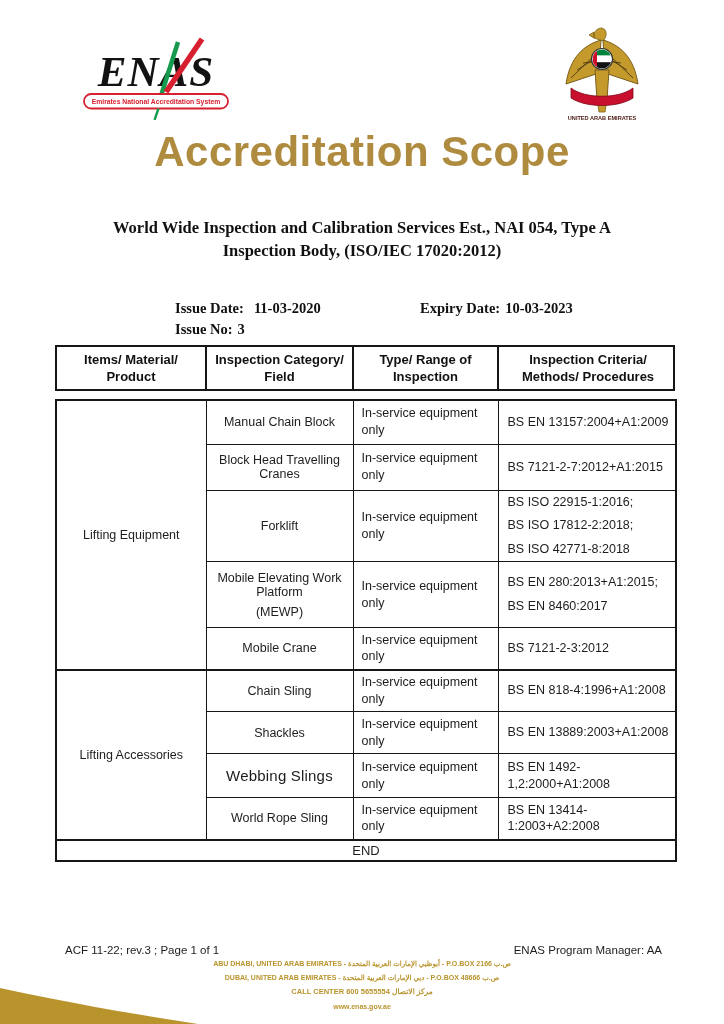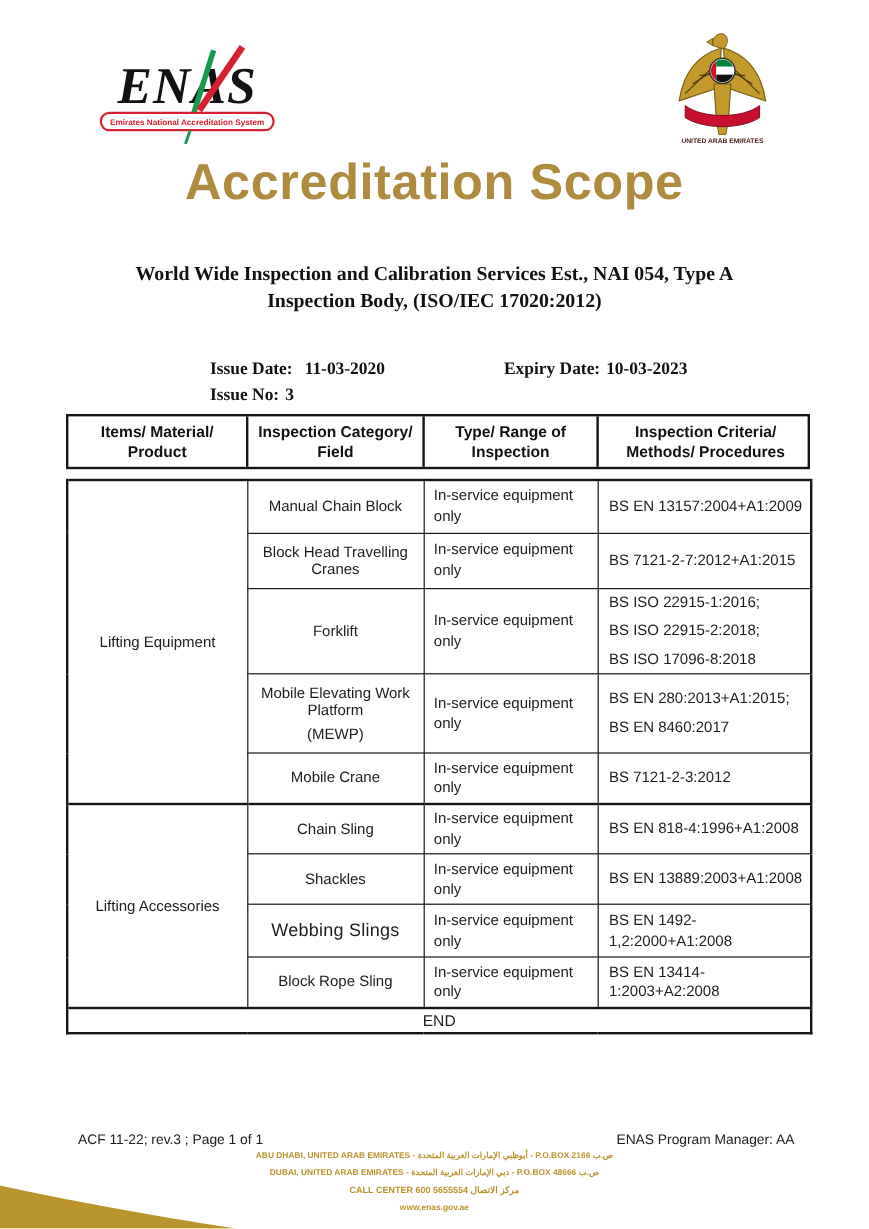--- a/index.html
+++ b/index.html
@@ -210,22 +210,22 @@
         <td class="type">In-service equipment only</td>
         <td class="crit">
             <div class="crit-line">BS 7121-2-7:2012+A1:2015</div>
           </td>
       </tr>
       <tr style="height:64px">
         <td class="item">Forklift</td>
         <td class="type">In-service equipment only</td>
         <td class="crit">
           <div class="crit-line">BS ISO 22915-1:2016;</div>
-          <div class="crit-line">BS ISO 22915-2:2018;</div>
-          <div class="crit-line">BS ISO 17096-8:2018</div>
+          <div class="crit-line">BS ISO 17812-2:2018;</div>
+          <div class="crit-line">BS ISO 42771-8:2018</div>
         </td>
       </tr>
       <tr style="height:66px">
         <td class="item">
           <div>Mobile Elevating Work Platform</div>
           <div class="item-sub">(MEWP)</div>
         </td>
         <td class="type">In-service equipment only</td>
         <td class="crit">
           <div class="crit-line">BS EN 280:2013+A1:2015;</div>
@@ -256,21 +256,21 @@
           </td>
       </tr>
       <tr style="height:44px">
         <td class="item alt-font">Webbing Slings</td>
         <td class="type">In-service equipment only</td>
         <td class="crit">
             <div class="crit-line">BS EN 1492-1,2:2000+A1:2008</div>
           </td>
       </tr>
       <tr style="height:42px">
-        <td class="item">Block Rope Sling</td>
+        <td class="item">World Rope Sling</td>
         <td class="type">In-service equipment only</td>
         <td class="crit">
             <div class="crit-line">BS EN 13414-1:2003+A2:2008</div>
           </td>
       </tr>
 
       <tr class="end-row">
         <td colspan="4">END</td>
       </tr>
     </tbody>

